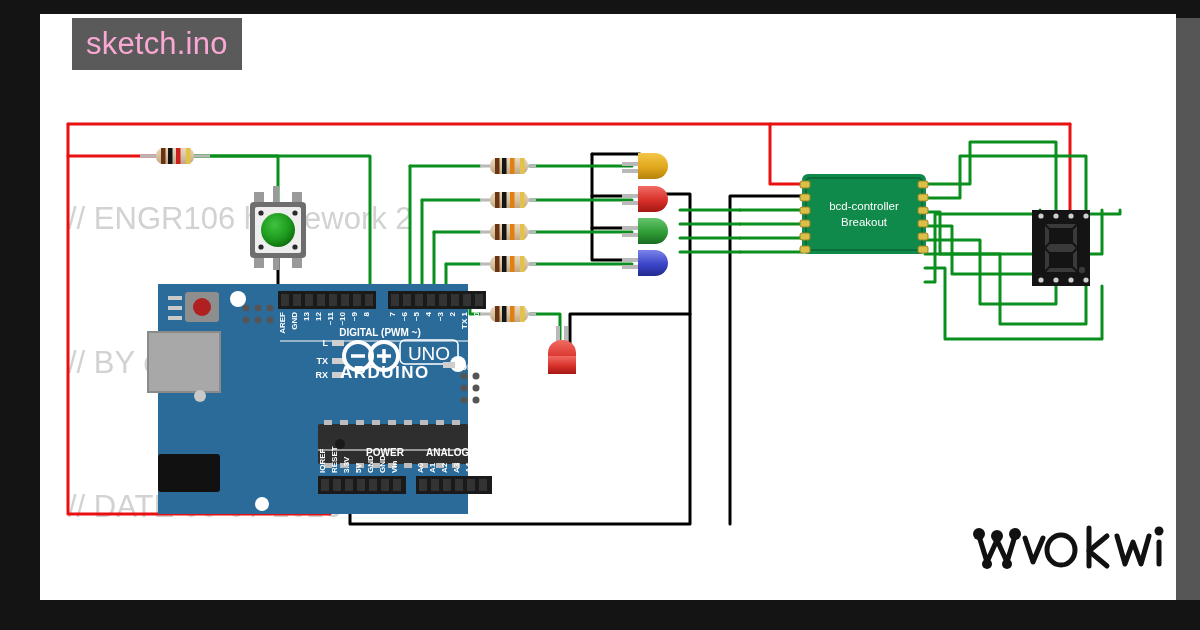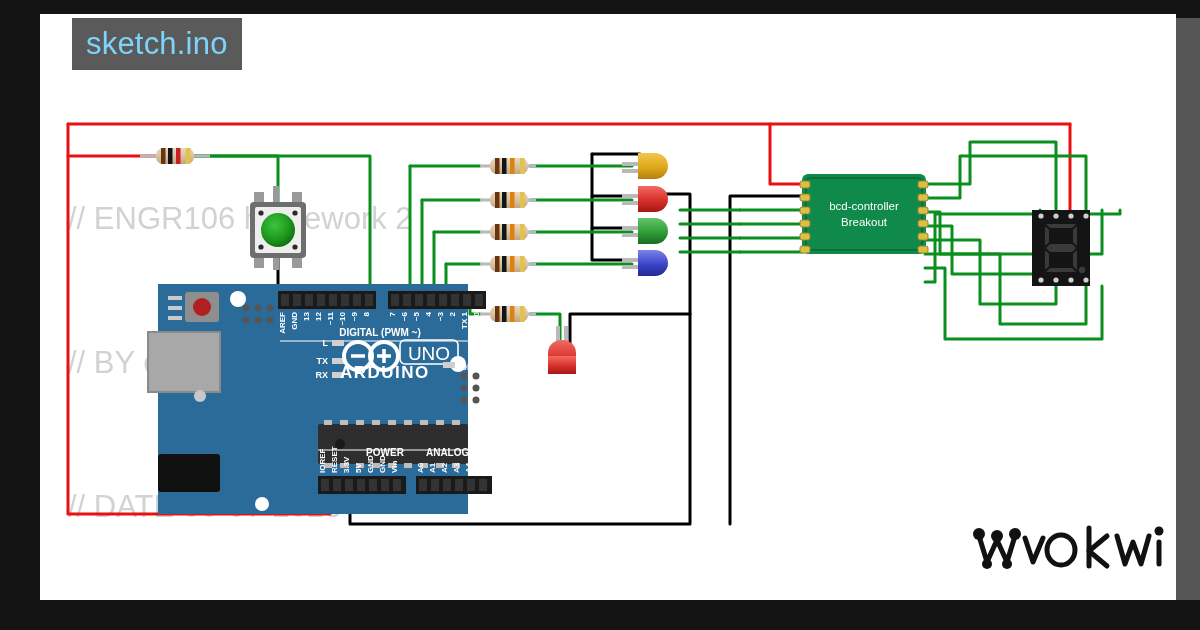--- a/index.html
+++ b/index.html
@@ -12,21 +12,21 @@
   #root{position:absolute;inset:0;}
 
   
   .frame-dark{position:absolute;inset:0;background:#141414;}
   .frame-gray{position:absolute;left:48px;top:18px;width:1152px;height:582px;background:#565656;}
   .canvas{position:absolute;left:40px;top:14px;width:1136px;height:586px;background:#ffffff;overflow:hidden;}
 
   
   .tab{
     position:absolute;left:72px;top:18px;
-    background:#5a5a5a;color:#7dd3fc;
+    background:#5a5a5a;color:#f9a8d4;
     font-size:31px;line-height:52px;
     padding:0 14px;letter-spacing:.2px;
     white-space:nowrap;
   }
 
   
   .code{
     position:absolute;left:28px;top:85px;width:640px;
     color:#d2d2d2;font-size:31px;line-height:48px;
     font-family:"Liberation Sans", sans-serif;

